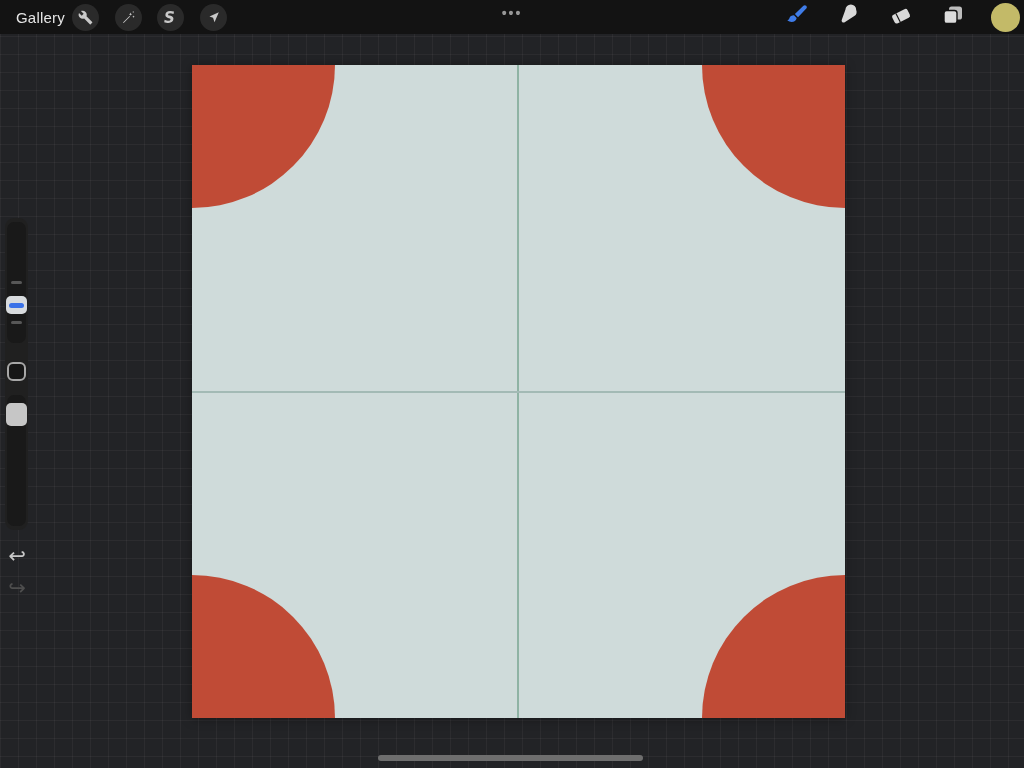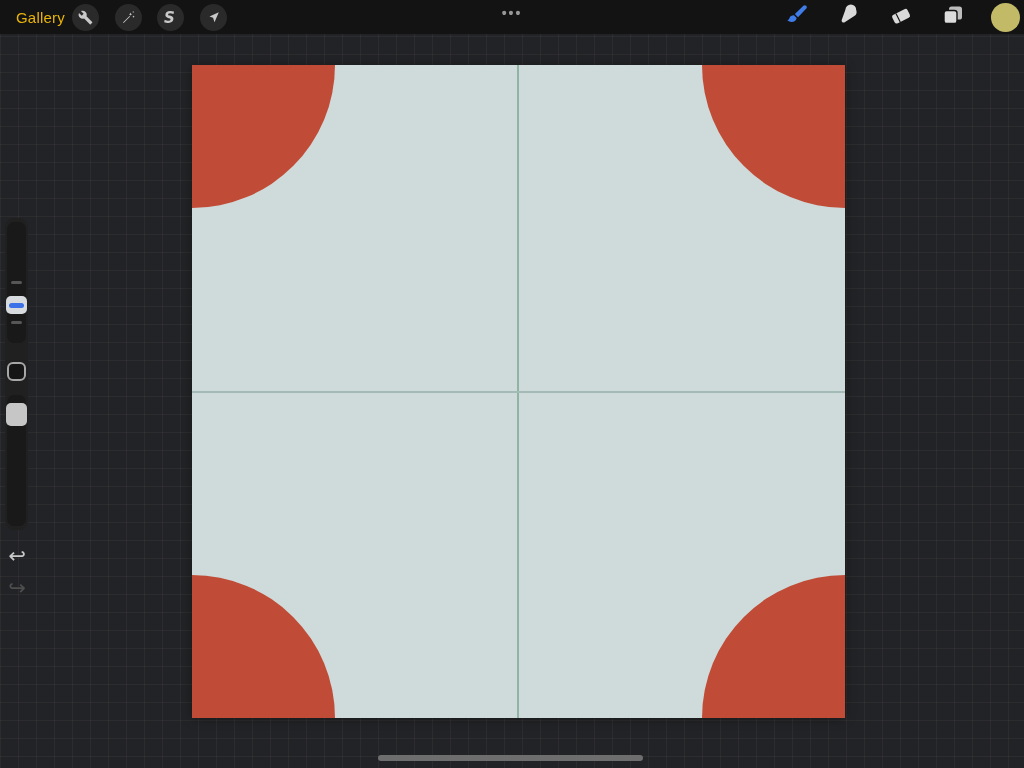--- a/index.html
+++ b/index.html
@@ -19,21 +19,21 @@
   }
 
   
   .topbar {
     position: absolute; left: 0; top: 0; width: 1024px; height: 34px;
     background: #131313;
   }
   .gallery-label {
     position: absolute; left: 16px; top: 0; height: 34px;
     display: flex; align-items: center;
-    color: #eab308; font-size: 15px; letter-spacing: 0.2px;
+    color: #e5e5e5; font-size: 15px; letter-spacing: 0.2px;
     cursor: default;
   }
   .tool-circle {
     position: absolute; top: 4px; width: 27px; height: 27px;
     border-radius: 50%; background: #2a2a2a;
     display: flex; align-items: center; justify-content: center;
   }
   .tool-circle svg { display: block; }
   .tc-1 { left: 72px; } .tc-2 { left: 115px; } .tc-3 { left: 157px; } .tc-4 { left: 200px; }
   .sel-s {

